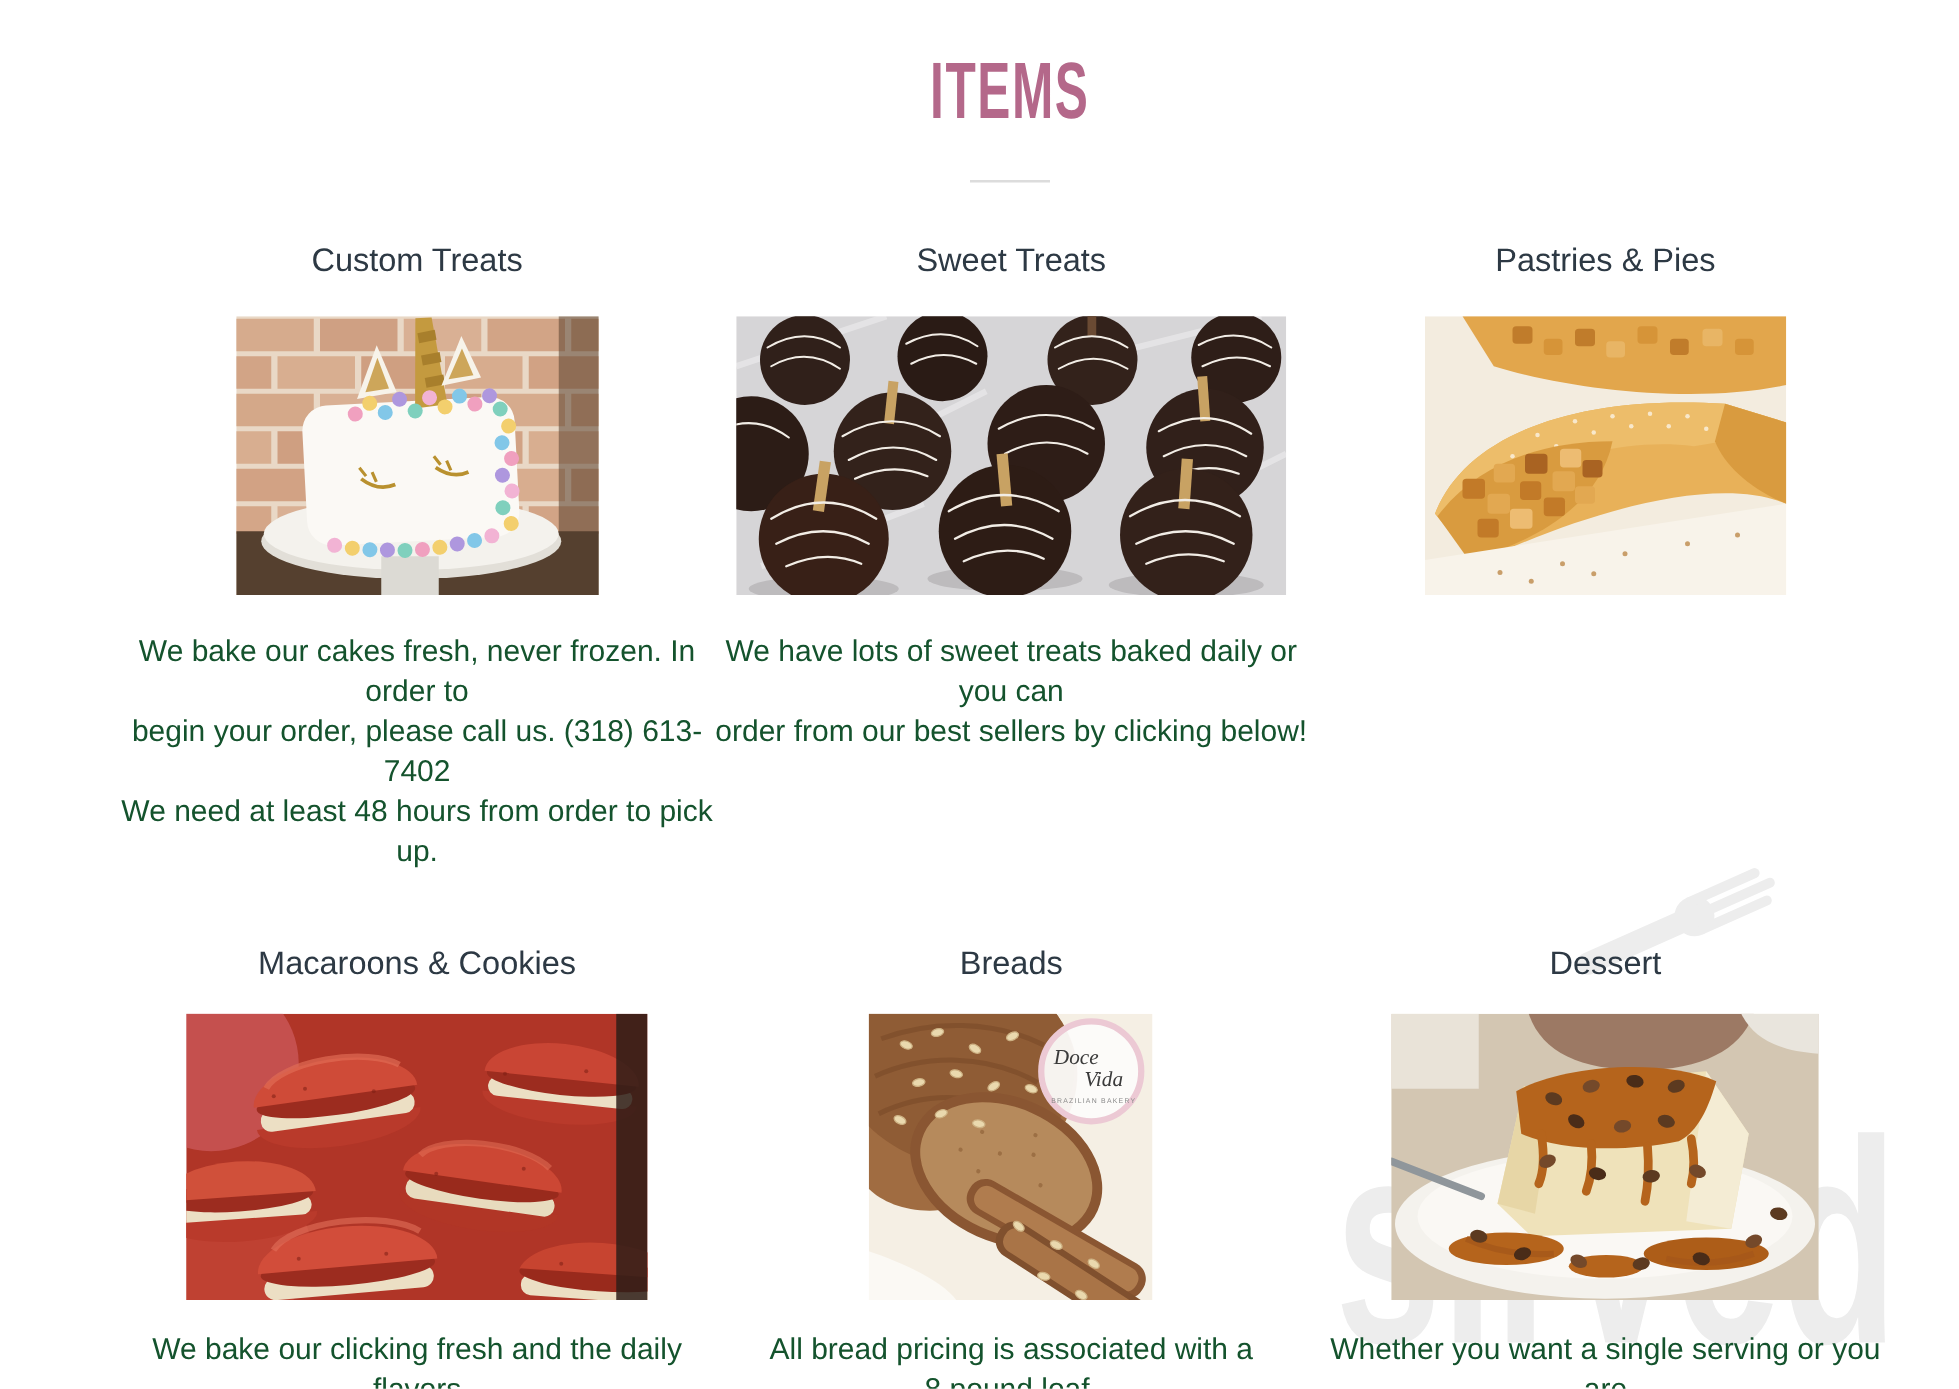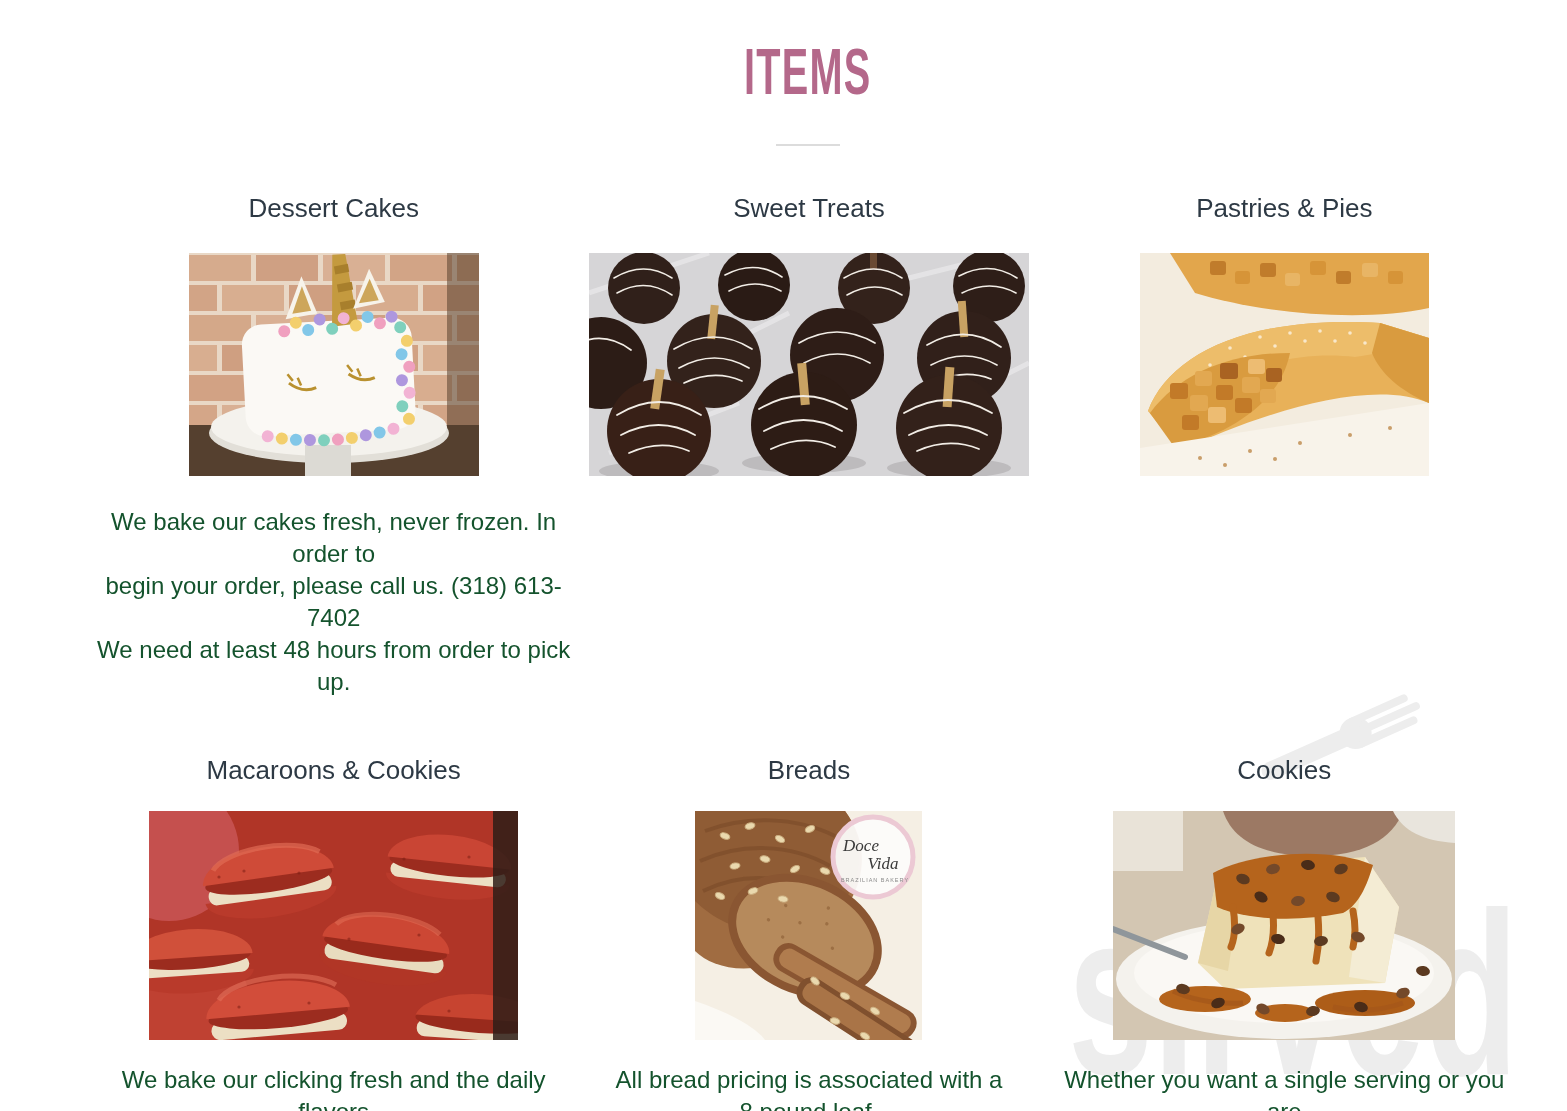--- a/index.html
+++ b/index.html
@@ -54,21 +54,21 @@
   <div class="content">
 
     <div class="page-title">
       <span>ITEMS</span>
     </div>
     <div class="divider"></div>
 
     <div class="row">
 
       <div class="card">
-        <h2>Dessert Cakes</h2>
+        <h2>Custom Treats</h2>
         <div class="imgwrap">
           <svg width="290" height="223" viewBox="0 0 290 223">
             <rect width="290" height="223" fill="#e9d8c6"></rect>
             <g>
               <rect x="0" y="2" width="62" height="26" fill="#d6ab8d"></rect>
                 <rect x="67" y="2" width="62" height="26" fill="#cfa083"></rect>
                 <rect x="134" y="2" width="62" height="26" fill="#d9b094"></rect>
                 <rect x="201" y="2" width="62" height="26" fill="#d2a486"></rect>
                 <rect x="268" y="2" width="22" height="26" fill="#cda07f"></rect>
               <rect x="0" y="32" width="28" height="26" fill="#d2a486"></rect>
@@ -214,20 +214,22 @@
                   <path d="M170,156 q44,-26 88,0 M175,178 q40,-22 78,0 M182,196 q34,-16 64,-2" stroke="#f2ede6" stroke-width="1.8" fill="none"></path>
                 </g>
               <g>
                   <circle cx="360" cy="175" r="53" fill="#33211a"></circle>
                   <rect x="355" y="114" width="9" height="40" fill="#c8a263" transform="rotate(4 359 134)"></rect>
                   <path d="M315,160 q44,-26 88,0 M320,182 q40,-20 78,0 M328,198 q32,-14 62,-2" stroke="#f2ede6" stroke-width="1.8" fill="none"></path>
                 </g>
             </g>
           </svg>
         </div>
+        <p class="desc">We have lots of sweet treats baked daily or you can
+order from our best sellers by clicking below!</p>
       </div>
 
       <div class="card">
         <h2>Pastries &amp; Pies</h2>
         <div class="imgwrap">
           <svg width="289" height="223" viewBox="0 0 289 223">
             <rect width="289" height="223" fill="#f3ecdf"></rect>
             <g>
               <path d="M30,0 L289,0 L289,55 C220,70 120,60 55,40 Z" fill="#e2a64c"></path>
               <g fill="#c07c2b">
@@ -414,21 +416,21 @@
               <text x="180" y="71" text-anchor="middle" font-family="Liberation Sans, sans-serif" font-size="5.5" letter-spacing="1" fill="#8a8a8a">BRAZILIAN BAKERY</text>
             </g>
           </svg>
         </div>
         <p class="desc">All bread pricing is associated with a
 8 pound loaf.
 To place your order, call or visit our storefront.</p>
       </div>
 
       <div class="card">
-        <h2>Cookies</h2>
+        <h2>Dessert</h2>
         <div class="imgwrap">
           <svg width="342" height="229" viewBox="0 0 342 229">
             <rect width="342" height="229" fill="#d3c6b2"></rect>
             <path d="M110,0 C120,30 150,45 200,45 C250,45 280,28 290,0 Z" fill="#8a5f4a" opacity="0.75"></path>
             <path d="M280,0 C290,20 310,30 342,32 L342,0 Z" fill="#e9e5dd"></path>
             <rect x="0" y="0" width="70" height="60" fill="#efeae1" opacity="0.8"></rect>
             <ellipse cx="171" cy="168" rx="168" ry="60" fill="#f4f2ed"></ellipse>
             <ellipse cx="171" cy="162" rx="150" ry="50" fill="#faf8f4"></ellipse>
             <path d="M0,118 L72,146" stroke="#8f969b" stroke-width="6" stroke-linecap="round"></path>
             <path d="M85,152 L106,58 L252,46 L286,96 L272,172 L112,178 Z" fill="#efe2ba"></path>

